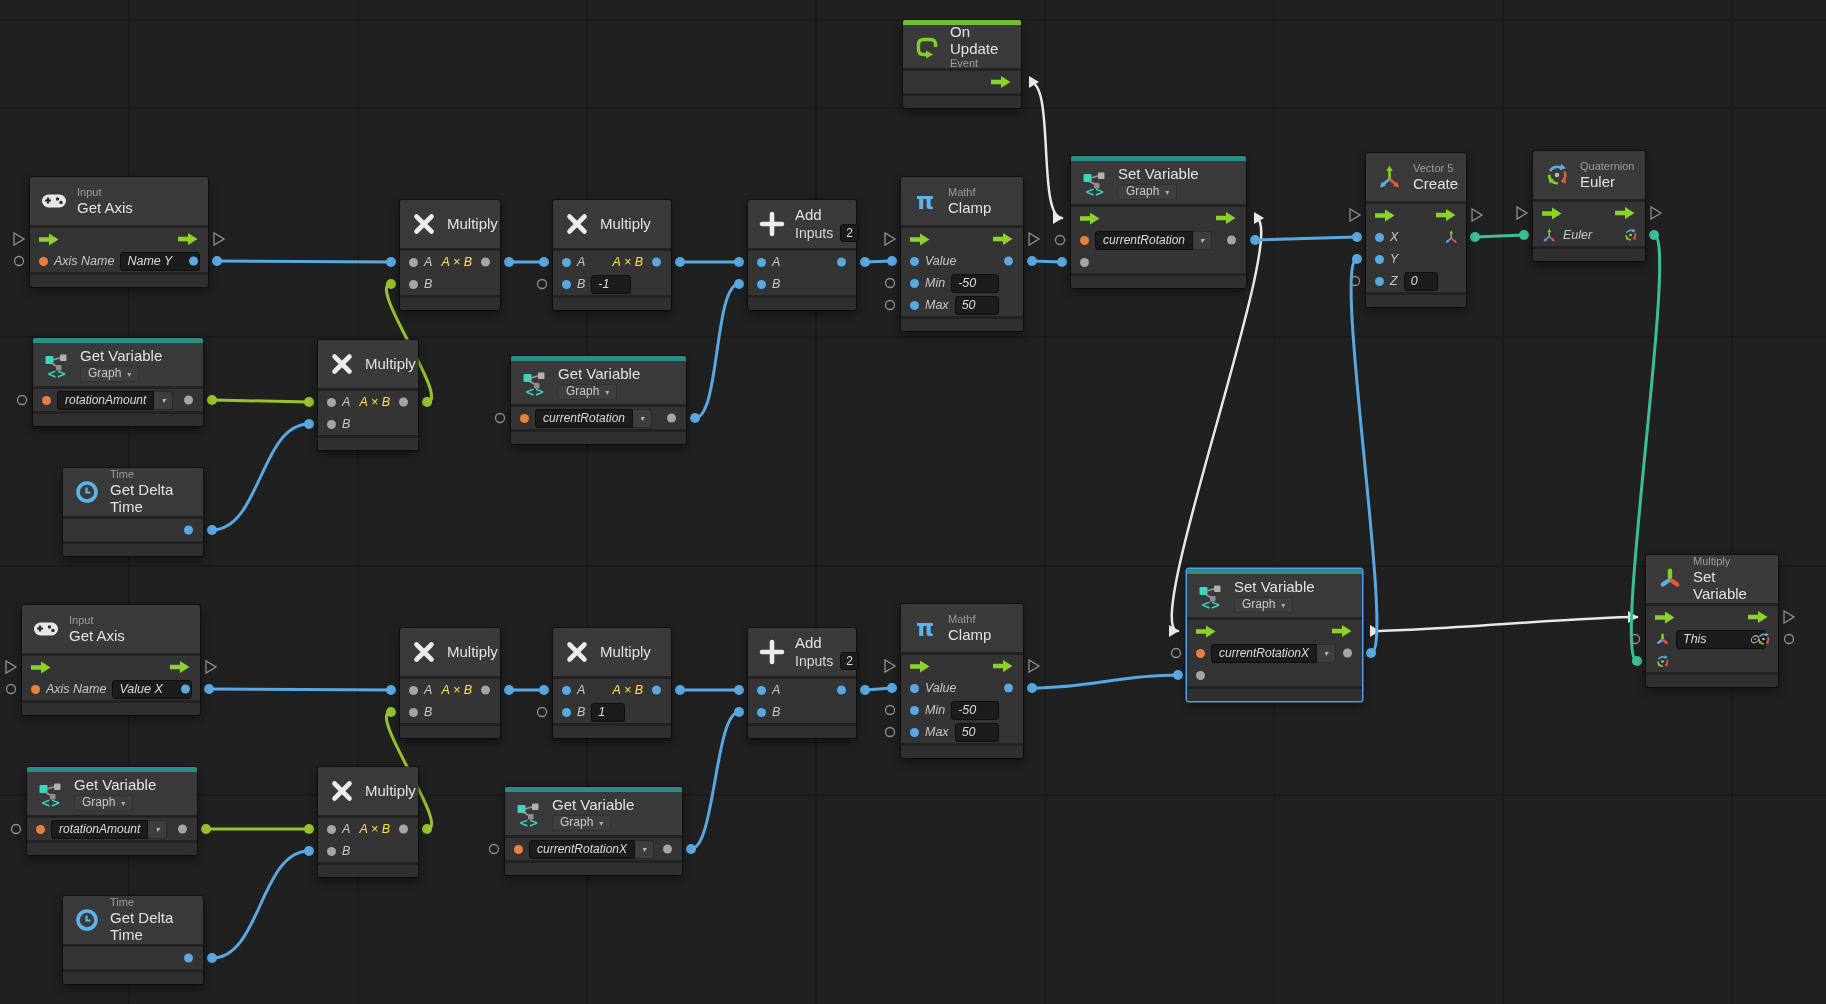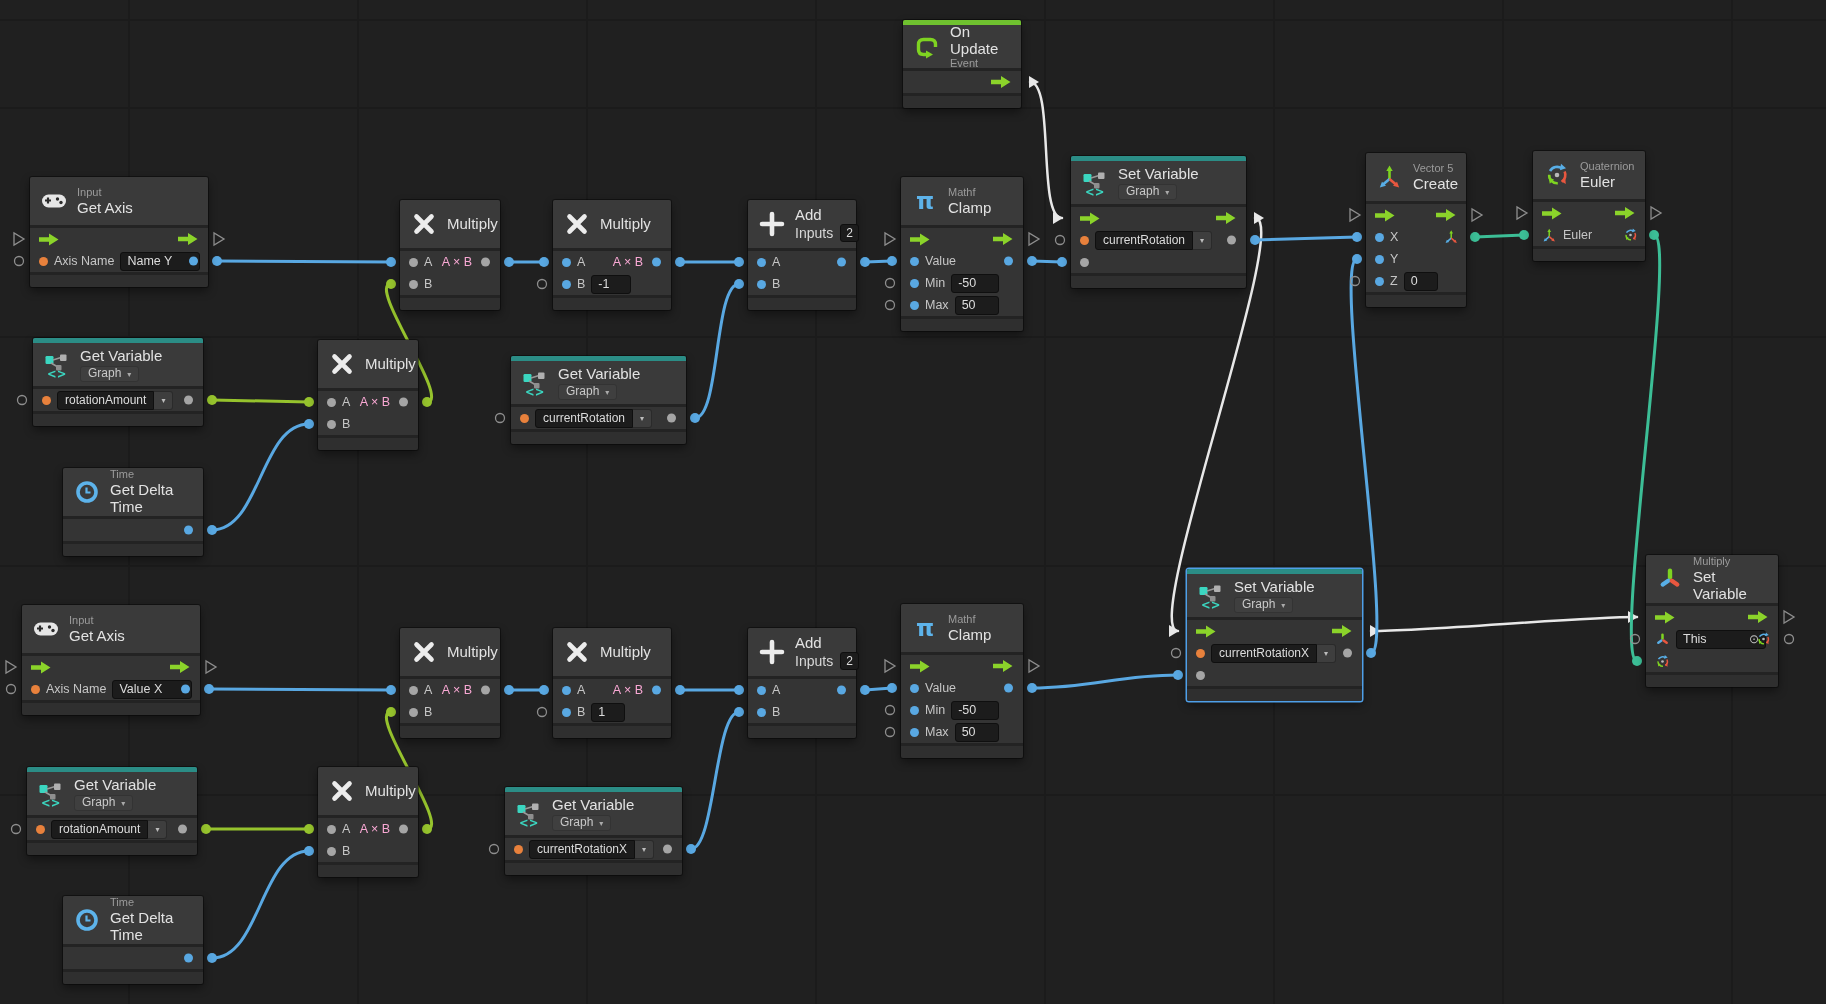--- a/index.html
+++ b/index.html
@@ -21,26 +21,26 @@
   .htxt{display:flex;flex-direction:column;justify-content:center;line-height:1.15;}
   .small{font-size:11px;color:#9b9b9b;}
   .title{font-size:15px;color:#e2e2e2;}
   .gdrop{background:#3f3f3f;border:1px solid #333;border-radius:3px;padding:0px 7px;
     font-size:12px;color:#c9c9c9;display:inline-flex;gap:6px;align-items:center;margin-top:2px;width:fit-content;}
   .caret{font-size:8px;color:#aaa;}
   .inprow{display:flex;align-items:center;margin-top:1px;}
   .ititle{font-size:14px;color:#d8d8d8;}
   .badge{background:#1c1c1c;border:1px solid #0f0f0f;border-radius:3px;padding:0 5px;
     font-size:12px;color:#ddd;margin-left:7px;line-height:16px;}
-  .bodywrap{background:#343434;margin-top:3px;}
+  .bodywrap{background:#343434;margin-top:3px;font-style:italic;}
   .row{position:relative;display:flex;align-items:center;height:22px;padding-left:9px;gap:6px;}
   .dot{width:9px;height:9px;border-radius:50%;display:inline-block;flex:none;}
   .pico{display:flex;align-items:center;flex:none;}
   .plab{color:#c6c6c6;font-size:12.5px;white-space:nowrap;}
-  .lab2{position:absolute;right:28px;color:#f9a8d4;font-size:12.5px;text-align:right;}
+  .lab2{position:absolute;right:28px;color:#fde047;font-size:12.5px;text-align:right;}
   .rport{position:absolute;right:10px;top:50%;transform:translateY(-50%);display:flex;align-items:center;}
   .rport.icn{right:7px;}
   .fld{background:#1c1c1c;border:1px solid #0f0f0f;border-radius:3px;color:#dcdcdc;
     font-size:12.5px;padding:0 6px;height:17px;line-height:17px;display:inline-flex;
     align-items:center;justify-content:space-between;flex:none;}
   .tgt{color:#bdbdbd;font-size:12px;margin-left:4px;}
   .vdrop{display:inline-flex;height:19px;flex:none;align-items:stretch;}
   .vval{background:#1c1c1c;border:1px solid #0f0f0f;border-radius:3px 0 0 3px;padding:0 7px;
     font-size:12px;color:#dcdcdc;line-height:17px;white-space:nowrap;}
   .vbtn{background:#3e3e3e;border:1px solid #2a2a2a;border-left:none;border-radius:0 3px 3px 0;

